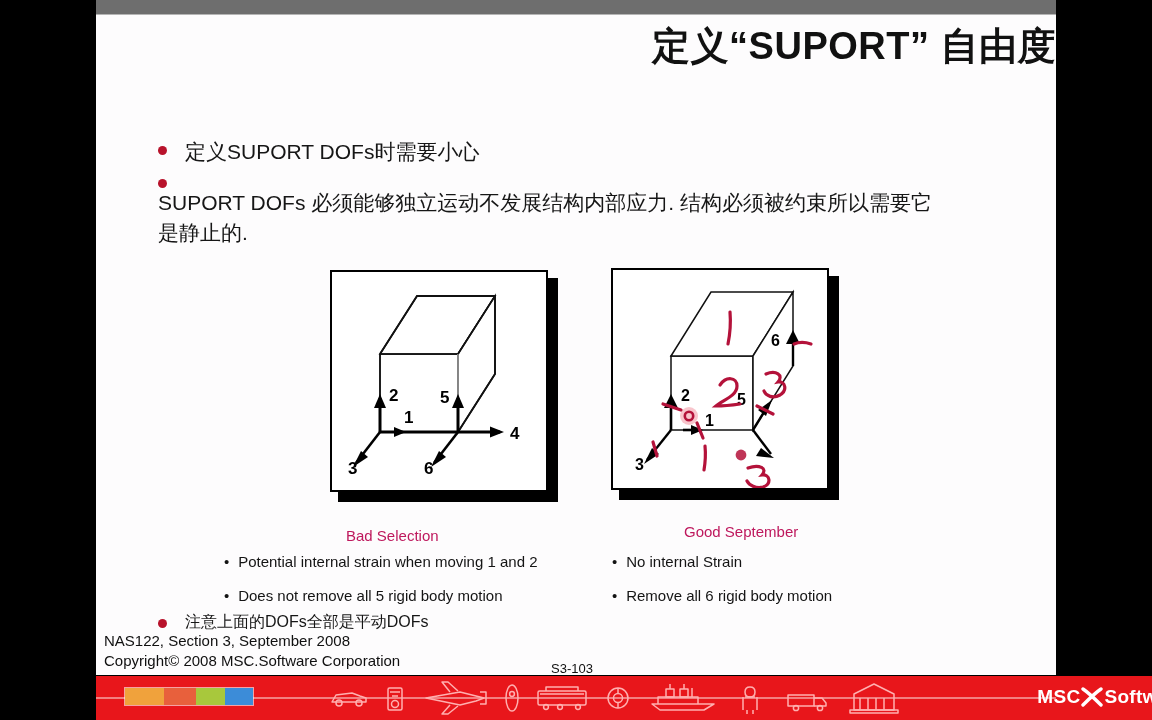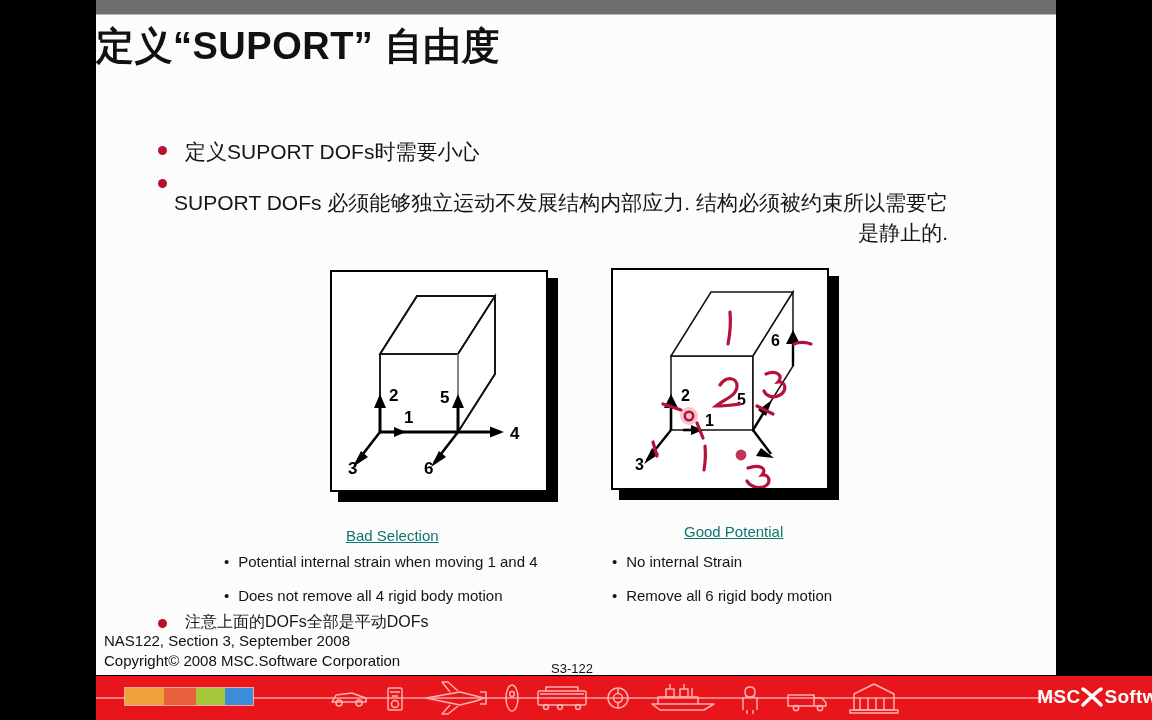--- a/index.html
+++ b/index.html
@@ -35,35 +35,34 @@
     width: 960px; height: 660px;
     background: #fdfcfd;
     overflow: hidden;
   }
 
   
   #slide-title {
     position: absolute;
     left: 0; top: 10px;
     width: 960px;
-    text-align: left;
+    text-align: right;
     font-size: 38px;
     font-weight: bold;
     color: #111111;
     letter-spacing: 0.5px;
     line-height: 1.15;
     white-space: nowrap;
   }
 
   
   .bullet-row {
     position: absolute;
     display: flex;
     align-items: flex-start;
-    text-align: right;
   }
   .bullet-dot {
     width: 9px; height: 9px;
     border-radius: 50%;
     background: #b8122b;
     margin-top: 9px;
     margin-right: 18px;
     flex: 0 0 auto;
   }
   .bullet-text {
@@ -97,22 +96,21 @@
     border: 2px solid #000000;
     box-sizing: border-box;
     overflow: hidden;
   }
   .fig-box svg { display: block; }
 
   
   .caption-title {
     position: absolute;
     font-size: 15px;
-    color: #0f766e;
-    text-decoration: underline;
+    color: #be185d;
     white-space: nowrap;
   }
   #caption-left-title  { left: 250px; top: 512px; }
   #caption-right-title { left: 588px; top: 508px; }
 
   .sub-bullet {
     position: absolute;
     font-size: 15px;
     color: #141414;
     white-space: nowrap;
@@ -312,49 +310,49 @@
           </g>
 
           <circle cx="76" cy="146" r="9" fill="#e84a60" opacity="0.32"></circle>
           <circle cx="76" cy="146" r="4.2" fill="none" stroke="#b4123a" stroke-width="2.6"></circle>
           <circle cx="128" cy="185" r="5.4" fill="#b4123a" opacity="0.85"></circle>
         </svg>
       </div>
     </div>
 
     <div class="caption-title" id="caption-left-title">Bad Selection</div>
-    <div class="caption-title" id="caption-right-title">Good Potential</div>
+    <div class="caption-title" id="caption-right-title">Good September</div>
 
     <div class="sub-bullet" id="lsub-1">
       <span class="sb-dot">•</span>
-      <span>Potential internal strain when moving 1 and 4</span>
+      <span>Potential internal strain when moving 1 and 2</span>
     </div>
     <div class="sub-bullet" id="lsub-2">
       <span class="sb-dot">•</span>
-      <span>Does not remove all 4 rigid body motion</span>
+      <span>Does not remove all 5 rigid body motion</span>
     </div>
     <div class="sub-bullet" id="rsub-1">
       <span class="sb-dot">•</span>
       <span>No internal Strain</span>
     </div>
     <div class="sub-bullet" id="rsub-2">
       <span class="sb-dot">•</span>
       <span>Remove all 6 rigid body motion</span>
     </div>
 
     <div class="bullet-row" id="bullet-3">
       <span class="bullet-dot"></span>
       <span class="bullet-text">注意上面的DOFs全部是平动DOFs</span>
     </div>
 
     <div id="footer">
       <div>NAS122, Section 3, September 2008</div>
       <div>Copyright© 2008 MSC.Software Corporation</div>
     </div>
-    <div id="footer-page">S3-122</div>
+    <div id="footer-page">S3-103</div>
 
   </div>
 
   <div id="banner">
     <div id="banner-rule"></div>
 
     <div id="banner-colorbar">
       <span style="flex:1.1;background:#f0a23c"></span>
       <span style="flex:0.9;background:#e8603c"></span>
       <span style="flex:0.8;background:#a8c83c"></span>

